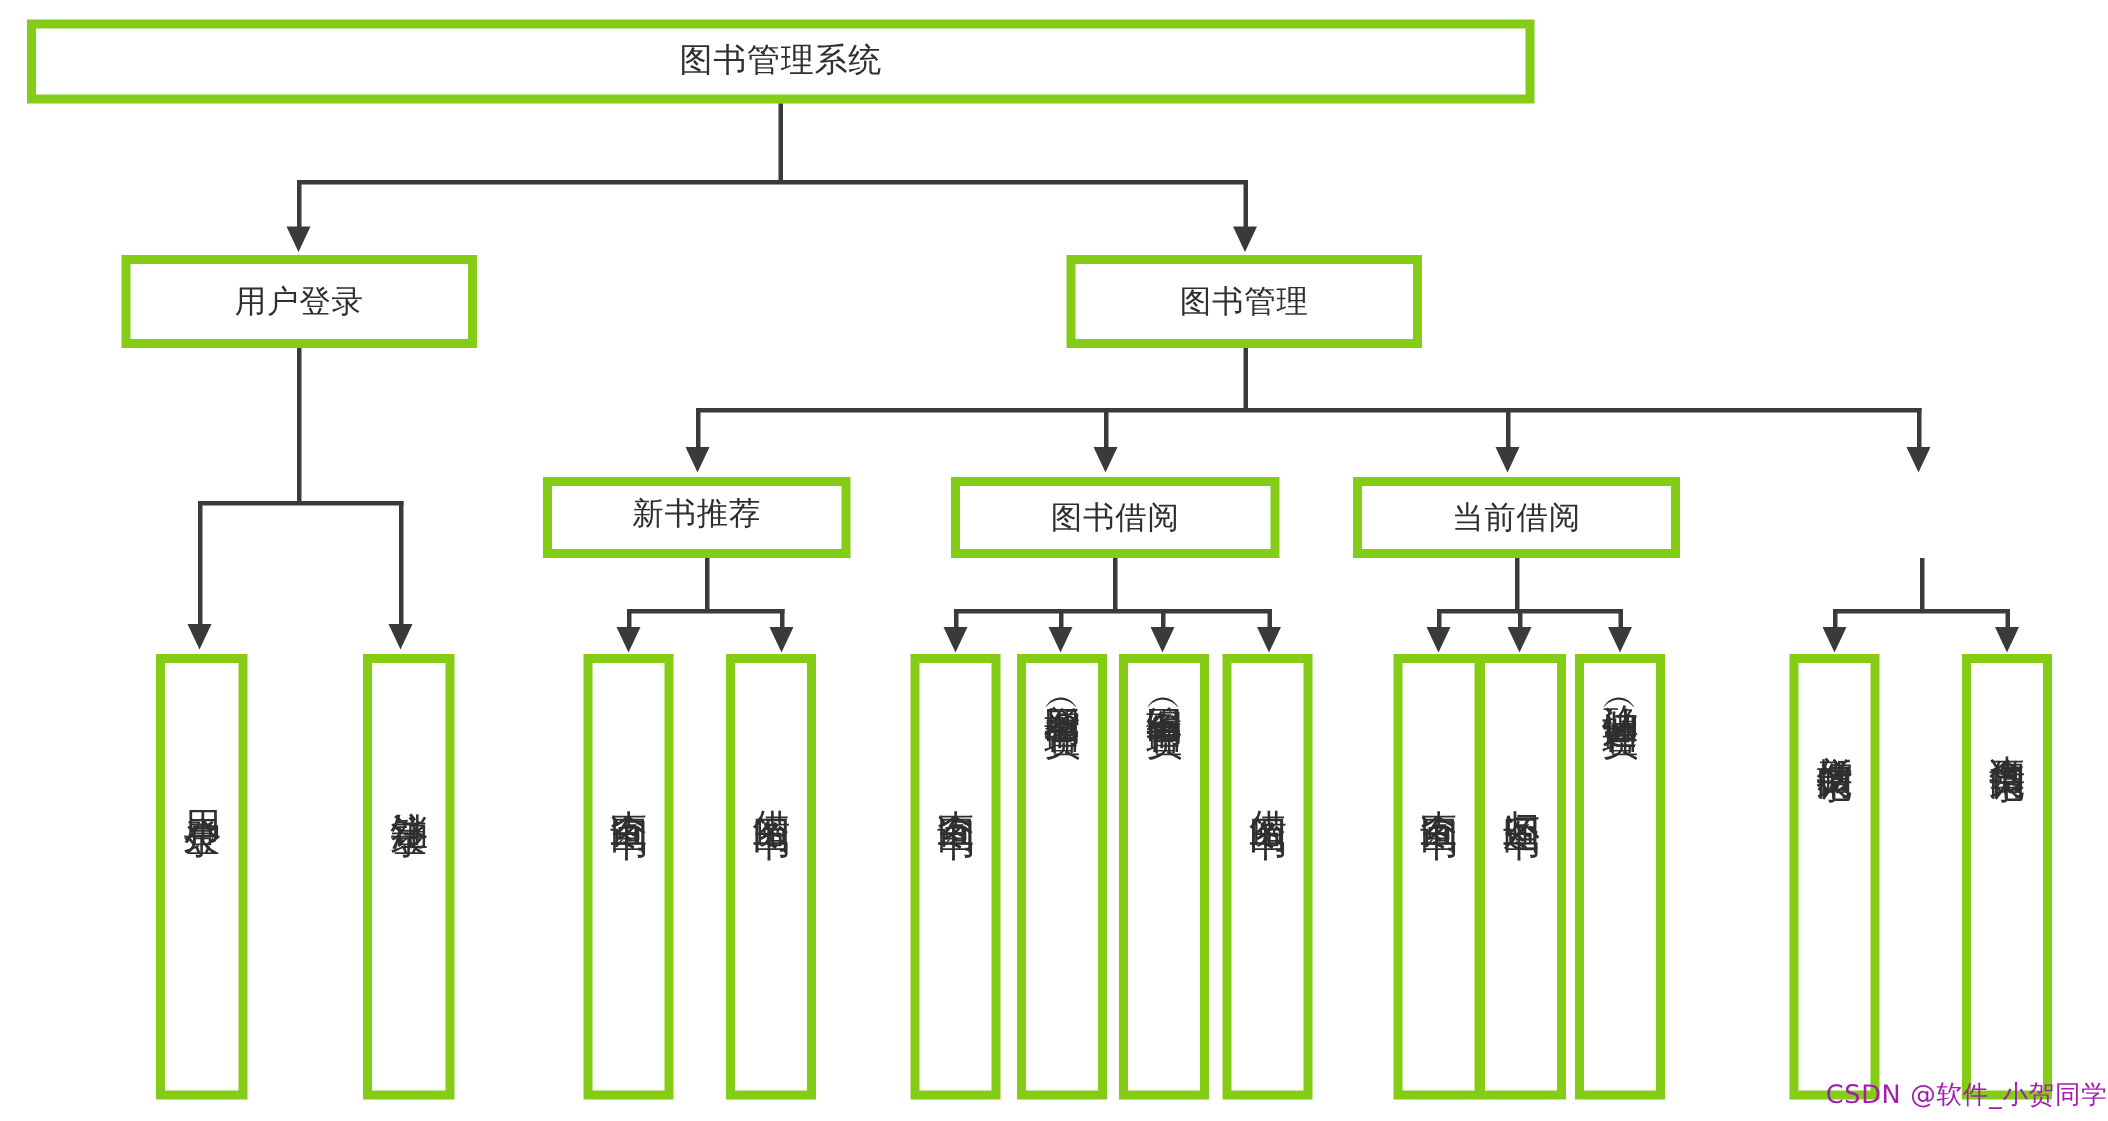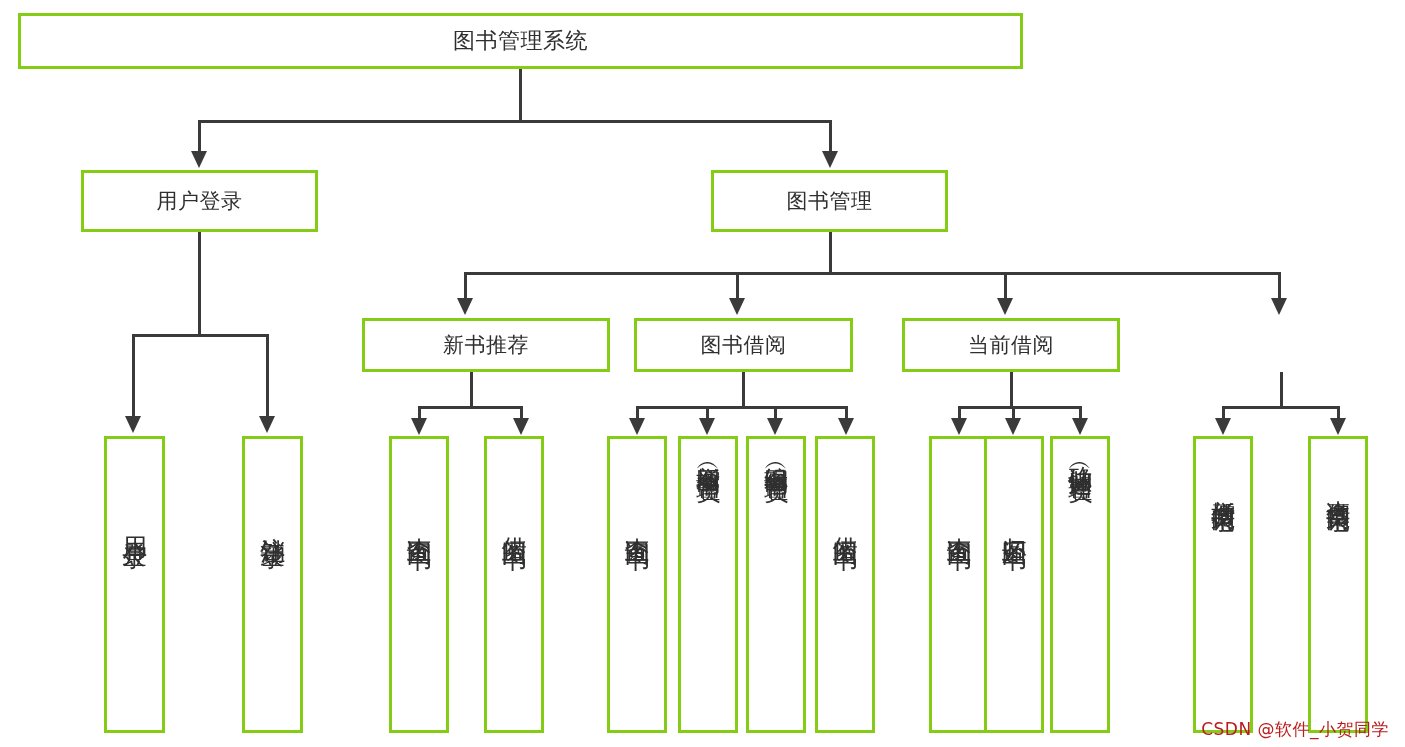--- a/index.html
+++ b/index.html
@@ -12,21 +12,21 @@
     position:relative;
     width:1405px;
     height:747px;
     background:#ffffff;
     overflow:hidden;
   }
   
   .node{
     position:absolute;
     box-sizing:border-box;
-    border:3px solid #84cc16;
+    border:6px solid #84cc16;
     background:#ffffff;
     display:flex;
     align-items:center;
     justify-content:center;
     text-align:center;
     color:#2f2f2f;
     line-height:1.18;
   }
   .node .label{
     display:block;
@@ -67,24 +67,24 @@
   .arrow{
     position:absolute;
     width:0;height:0;
     border-left:8px solid transparent;
     border-right:8px solid transparent;
     border-top:17px solid #3a3a3a;
   }
   
   #watermark{
     position:absolute;
-    right:16px;
+    right:0;
     bottom:6px;
     font-size:17px;
-    color:#b91c1c;
+    color:#a21caf;
     letter-spacing:0.5px;
     white-space:nowrap;
     pointer-events:none;
   }
 </style>
 </head>
 <body>
 
 <div id="diagram-root">
 
@@ -121,21 +121,21 @@
   <div class="hline" style="left:464px; top:272px; width:817px; height:3px;"></div>
   <div class="vline" style="left:464px; top:272px; width:3px; height:28px;"></div>
   <div class="arrow" style="left:457px; top:298px;"></div>
   <div class="vline" style="left:736px; top:272px; width:3px; height:28px;"></div>
   <div class="arrow" style="left:729px; top:298px;"></div>
   <div class="vline" style="left:1004px; top:272px; width:3px; height:28px;"></div>
   <div class="arrow" style="left:997px; top:298px;"></div>
   <div class="vline" style="left:1278px; top:272px; width:3px; height:28px;"></div>
   <div class="arrow" style="left:1271px; top:298px;"></div>
 
-  <div class="node horiz" id="node-new-book-recommend" style="left:362px; top:318px; width:248px; height:54px;">
+  <div class="node horiz" id="node-new-book-recommend" style="left:362px; top:318px; width:205px; height:54px;font-family:Liberation Mono, monospace;">
     <span class="label">新书推荐</span>
   </div>
   <div class="node horiz" id="node-current-borrow" style="left:902px; top:318px; width:218px; height:54px;">
     <span class="label">当前借阅</span>
   </div>
   <div class="node horiz" id="node-book-borrow" style="left:634px; top:318px; width:219px; height:54px;">
     <span class="label">图书借阅</span>
   </div>
 
   <div class="vline" style="left:470px; top:372px; width:3px; height:36px;"></div>

